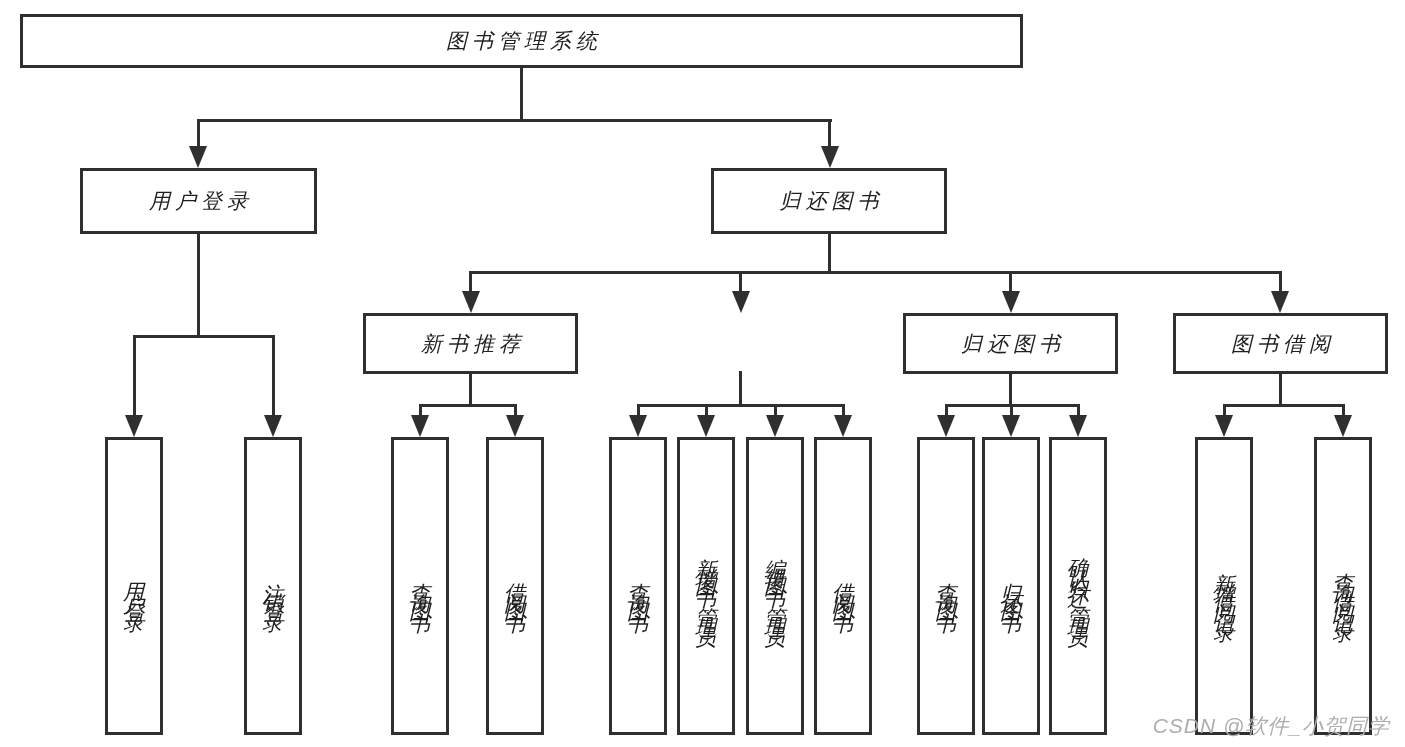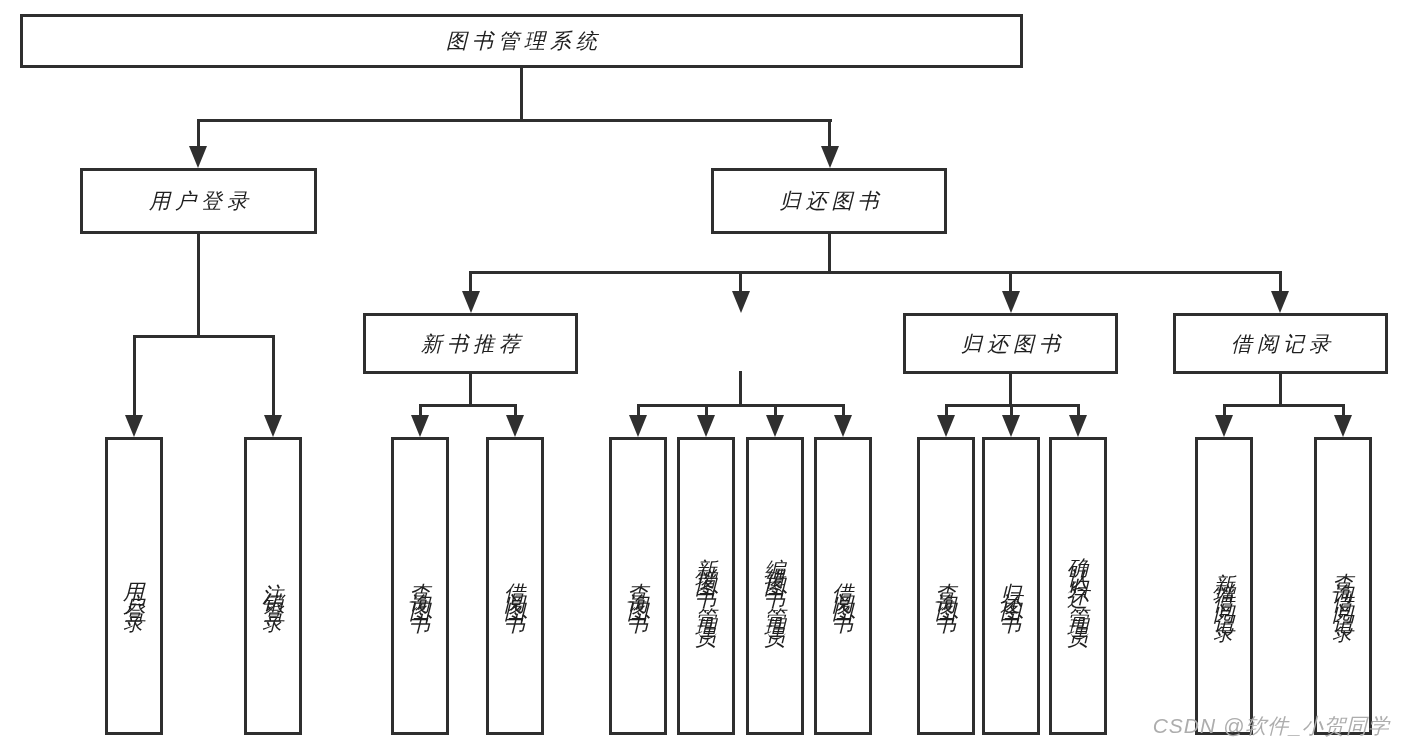--- a/index.html
+++ b/index.html
@@ -39,21 +39,21 @@
 
   <div class="box h" style="left:80px;top:168px;width:237px;height:66px;">用户登录</div>
 
   <div class="box h" style="left:711px;top:168px;width:236px;height:66px;">归还图书</div>
 
   <div class="box h" style="left:363px;top:313px;width:215px;height:61px;text-align:right;">新书推荐</div>
 
 
   <div class="box h" style="left:903px;top:313px;width:215px;height:61px;">归还图书</div>
 
-  <div class="box h" style="left:1173px;top:313px;width:215px;height:61px;">借阅记录</div>
+  <div class="box h" style="left:1173px;top:313px;width:215px;height:61px;">图书借阅</div>
 
   <div class="box v" style="left:105px;top:437px;width:58px;height:298px;">用户登录</div>
   <div class="box v" style="left:244px;top:437px;width:58px;height:298px;">注销登录</div>
 
   <div class="box v" style="left:391px;top:437px;width:58px;height:298px;">查询图书</div>
   <div class="box v" style="left:486px;top:437px;width:58px;height:298px;">借阅图书</div>
 
   <div class="box v" style="left:609px;top:437px;width:58px;height:298px;">查询图书</div>
   <div class="box v" style="left:677px;top:437px;width:58px;height:298px;">新增图书（管理员）</div>
   <div class="box v" style="left:746px;top:437px;width:58px;height:298px;">编辑图书（管理员）</div>

